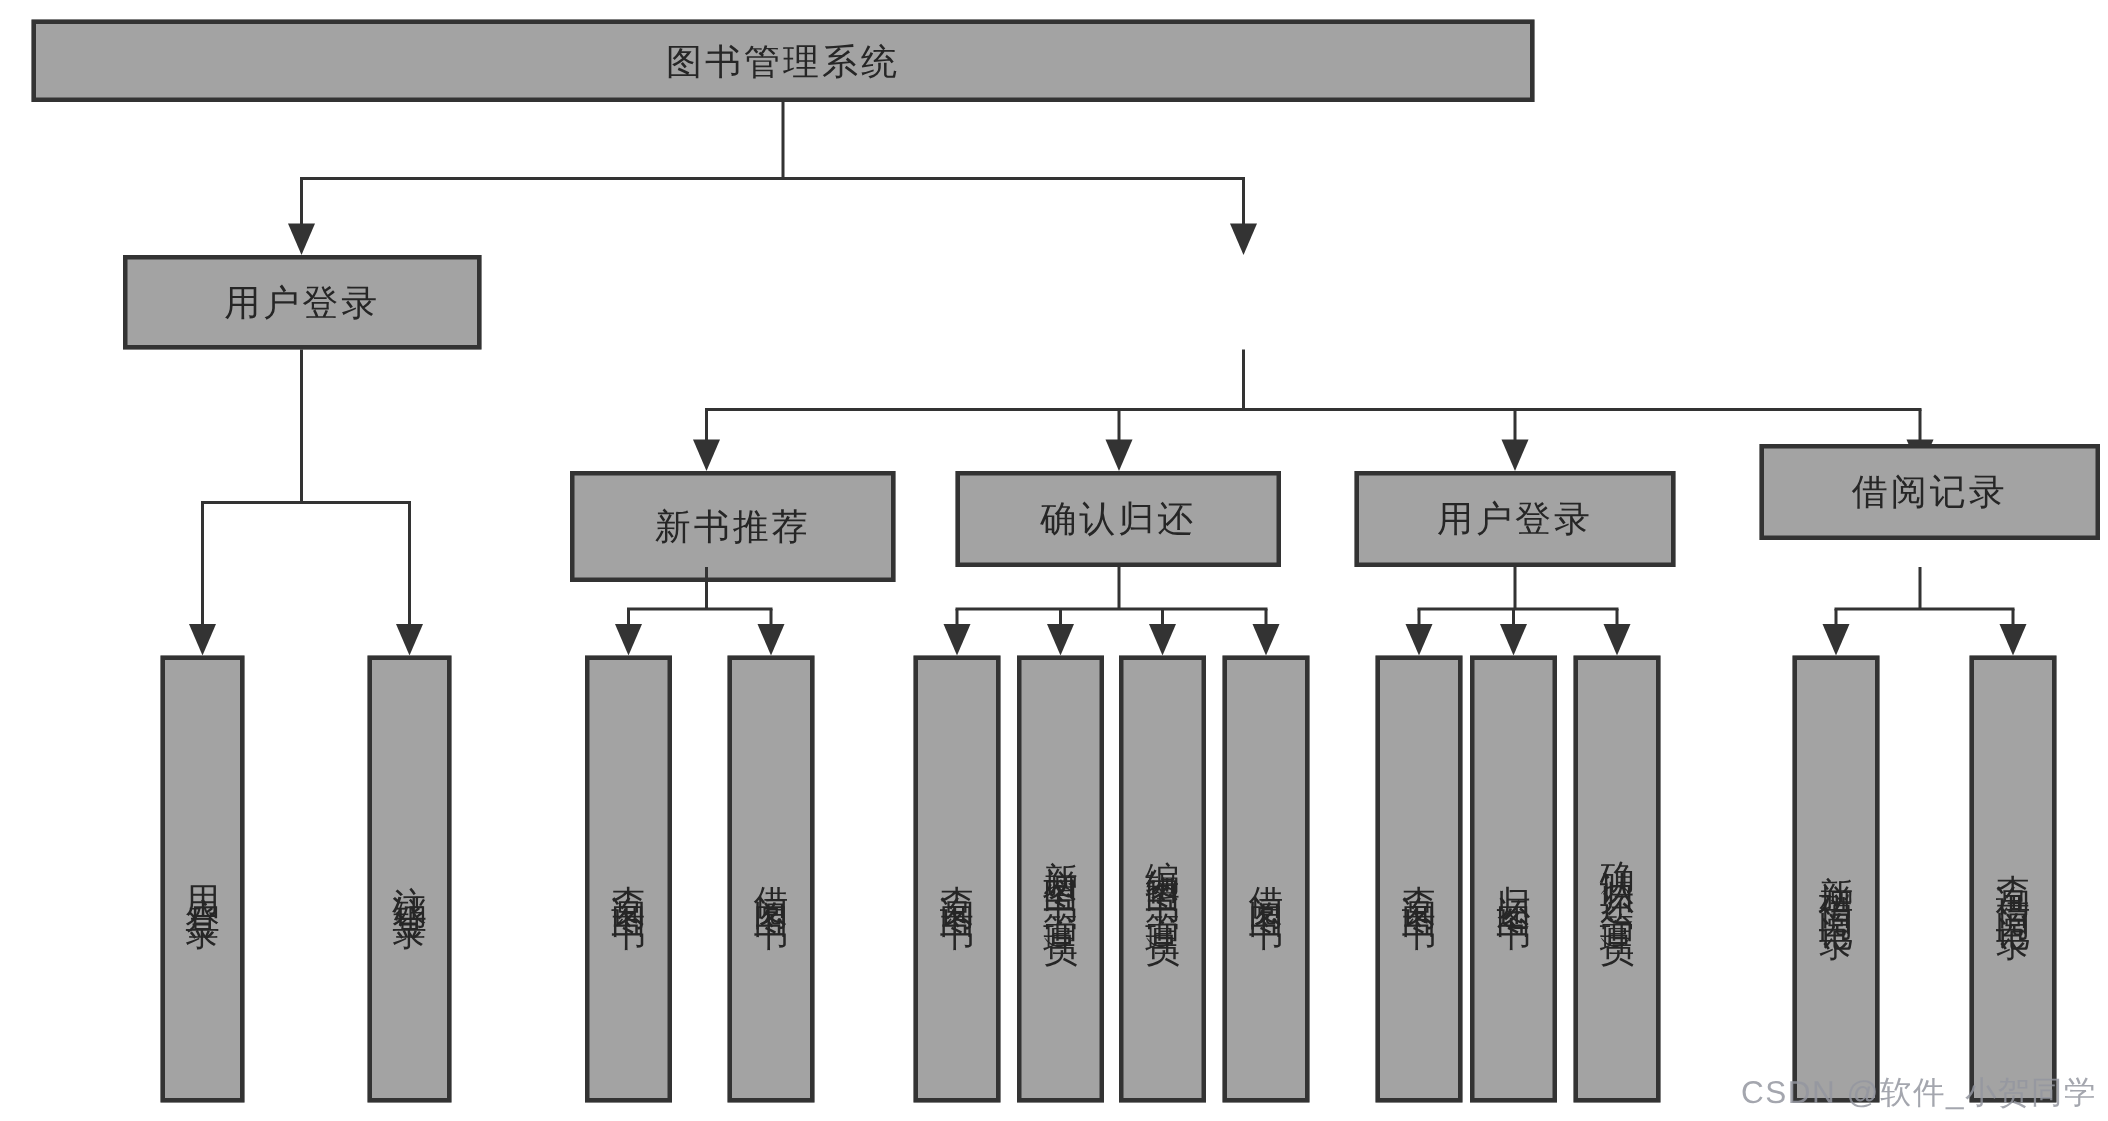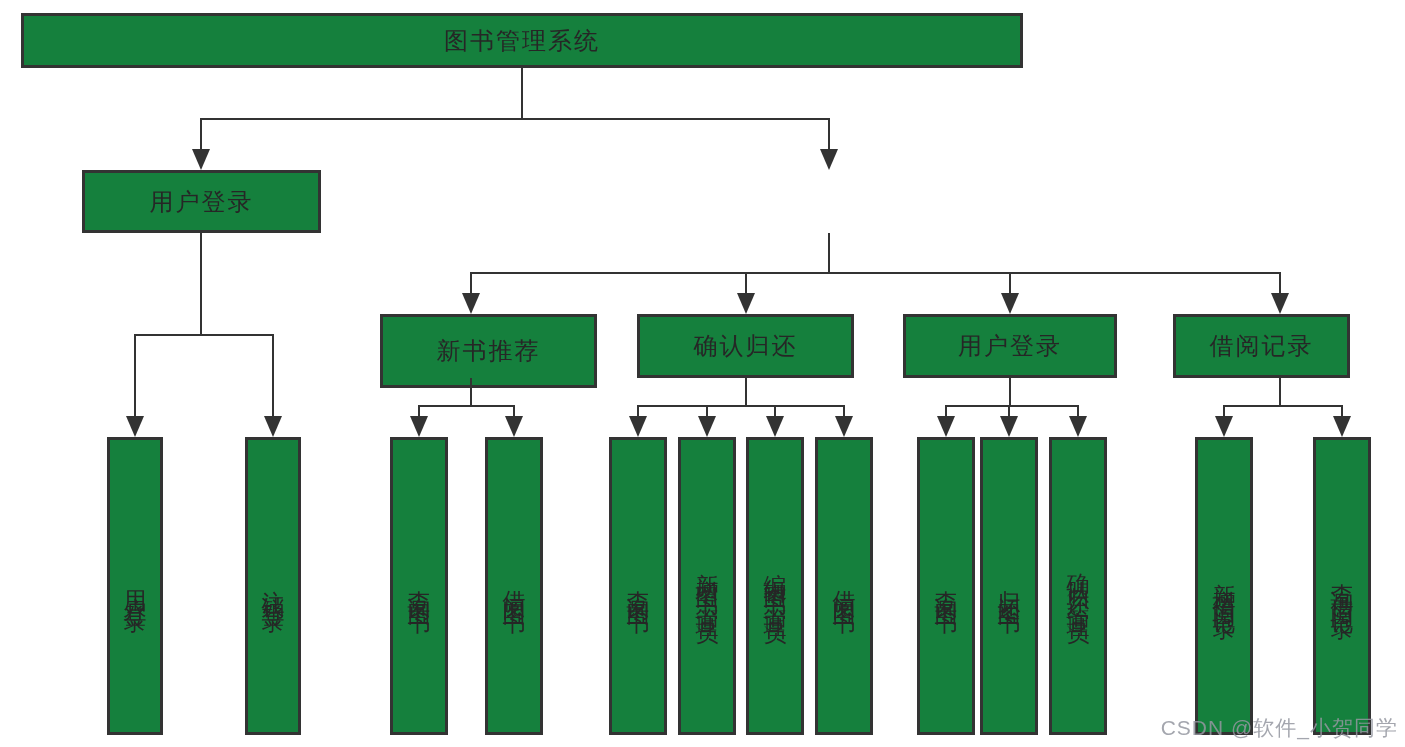--- a/index.html
+++ b/index.html
@@ -3,21 +3,21 @@
 <meta charset="utf-8">
 <style>
   html,body { margin:0; padding:0; background:#ffffff; }
   #stage {
     position:relative; width:1405px; height:747px;
     background:#ffffff; overflow:hidden;
     font-family:"Liberation Sans","DejaVu Sans",sans-serif;
   }
   .box {
     position:absolute; box-sizing:border-box;
-    border:3px solid #333333; background:#15803d;
+    border:3px solid #333333; background:#a3a3a3;
     display:flex; align-items:center; justify-content:center;
     color:#262626;
   }
   .hbox { font-size:24px; letter-spacing:2px; white-space:nowrap; }
   .vbox span {
     writing-mode:vertical-lr; text-orientation:mixed;
     font-size:23px; letter-spacing:7px; line-height:1;
   }
   .hline { position:absolute; height:2px; background:#333333; }
   .vline { position:absolute; width:2px; background:#333333; }
@@ -72,21 +72,21 @@
 
   <div class="box hbox" style="left:380px;top:314px;width:217px;height:74px">
     <span>新书推荐</span>
   </div>
   <div class="box hbox" style="left:637px;top:314px;width:217px;height:64px">
     <span>确认归还</span>
   </div>
   <div class="box hbox" style="left:903px;top:314px;width:214px;height:64px">
     <span>用户登录</span>
   </div>
-  <div class="box hbox" style="left:1173px;top:314px;width:177px;height:64px">
+  <div class="box hbox" style="left:1173px;top:296px;width:227px;height:64px">
     <span>借阅记录</span>
   </div>
 
   <div class="vline" style="left:470px;top:378px;height:28px"></div>
   <div class="hline" style="left:418px;top:405px;width:97px"></div>
   <div class="vline" style="left:418px;top:406px;height:11px"></div>
   <div class="arrow" style="left:410px;top:416px"></div>
   <div class="vline" style="left:513px;top:406px;height:11px"></div>
   <div class="arrow" style="left:505px;top:416px"></div>
 

